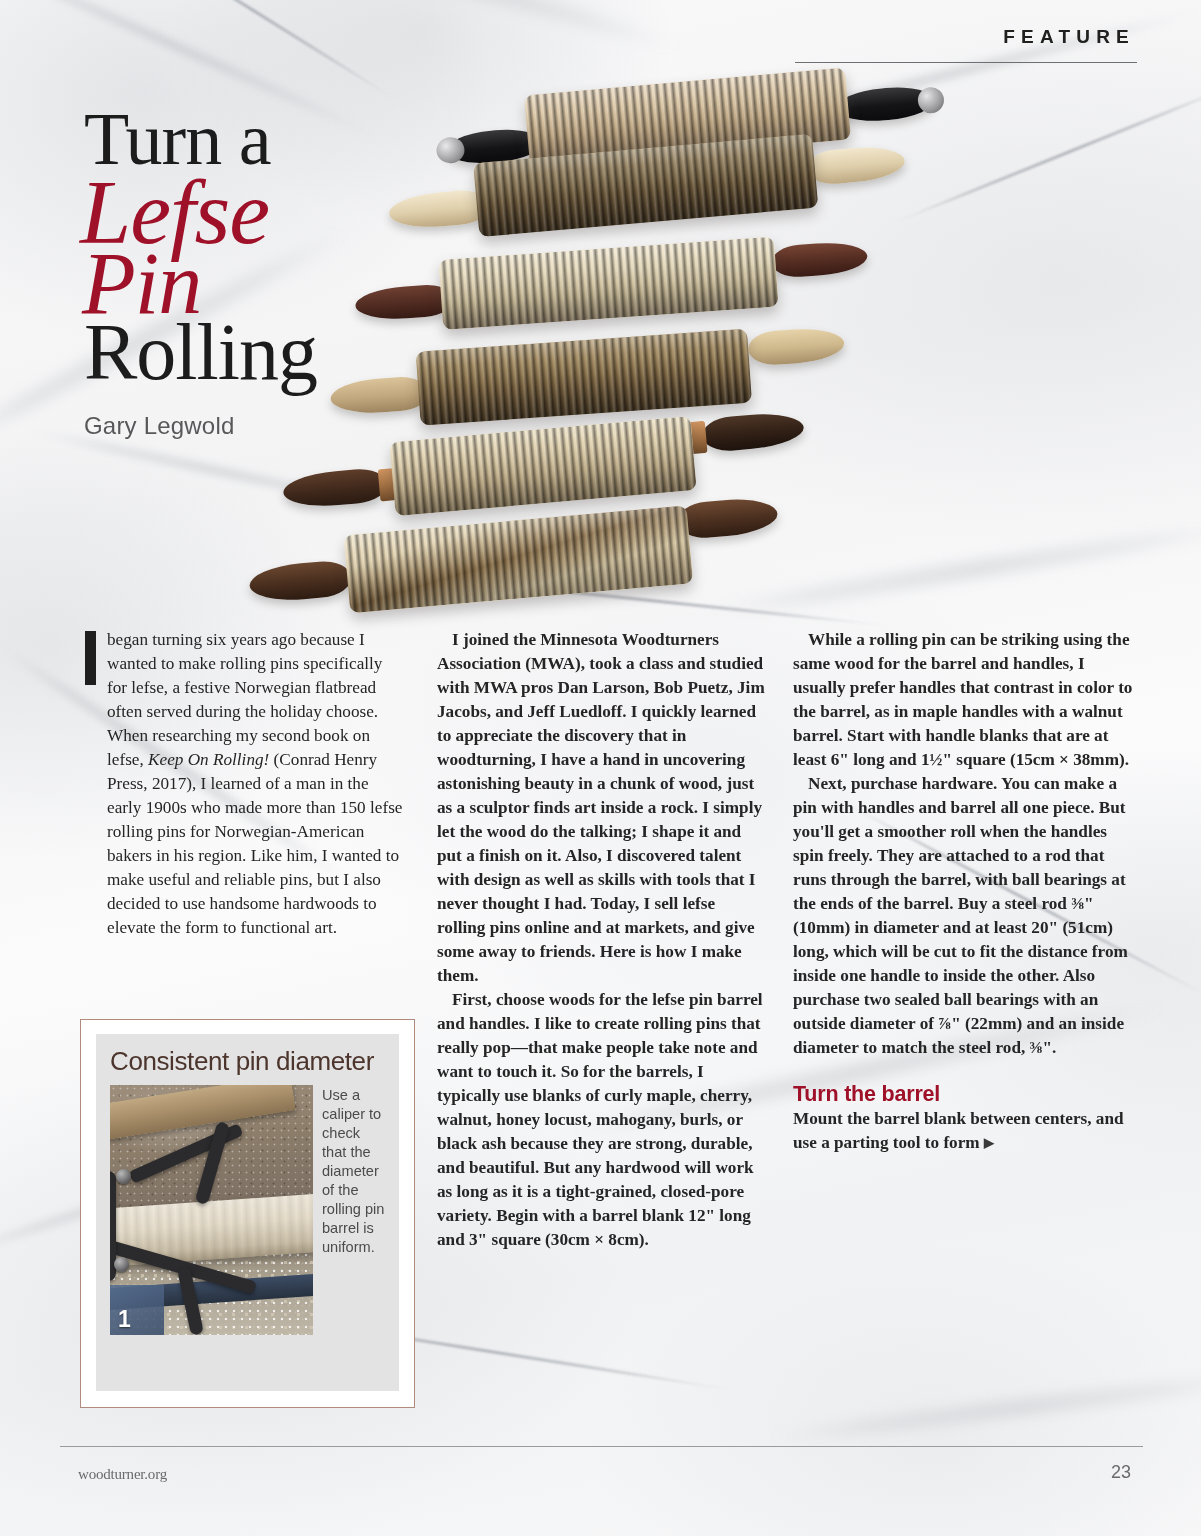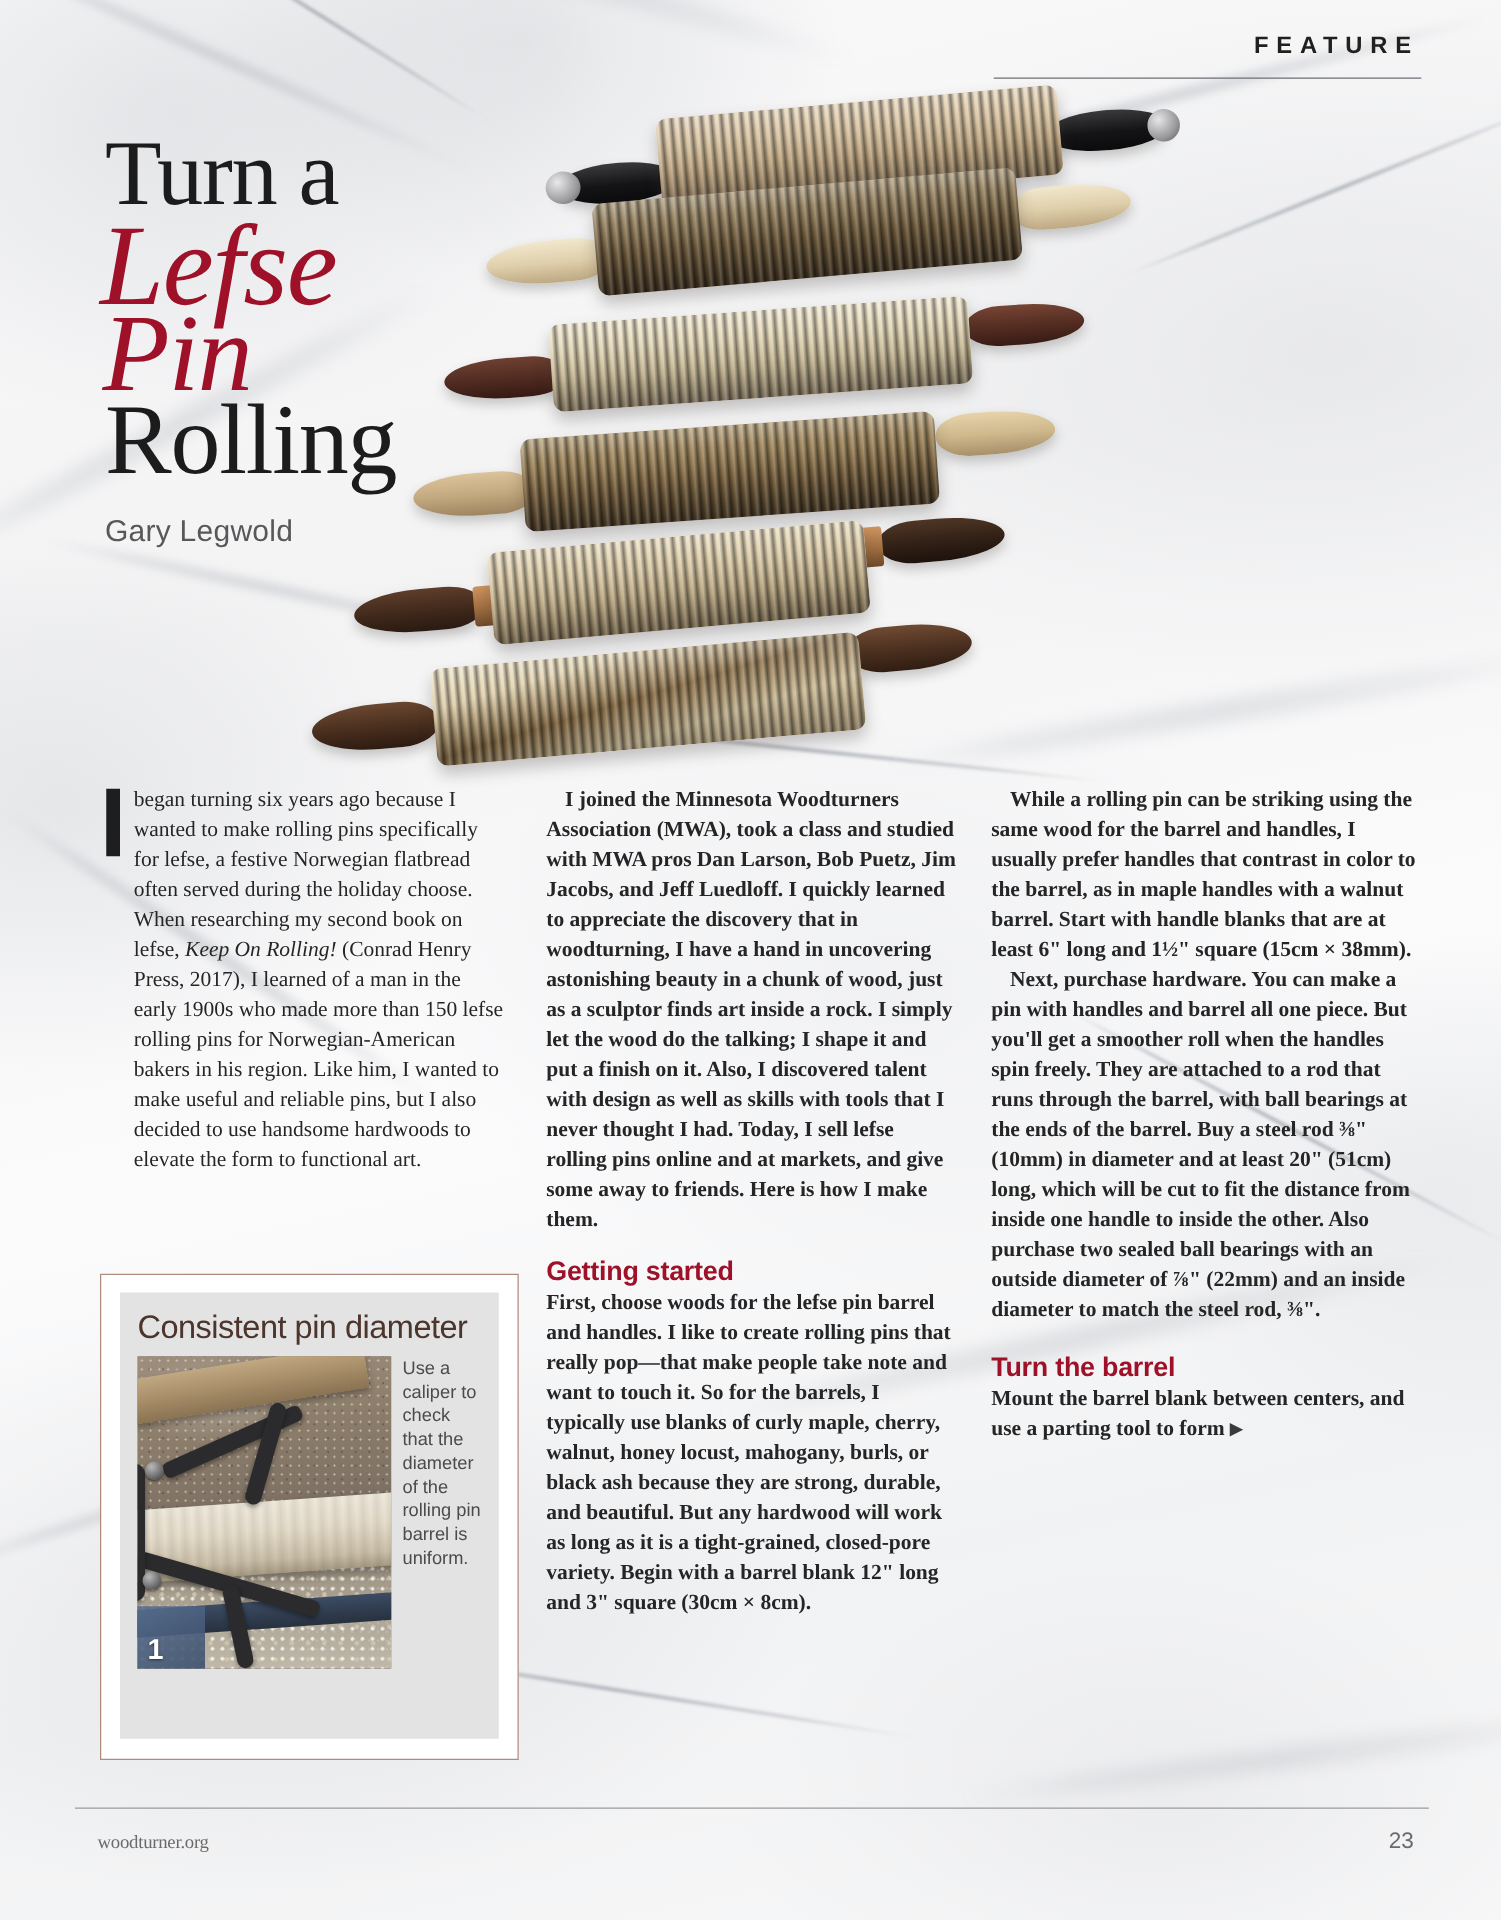--- a/index.html
+++ b/index.html
@@ -446,21 +446,20 @@
     <div class="dropcap-para">
       <span class="dropcap"></span>
       <span>began turning six years ago because I wanted to make rolling pins specifically for lefse, a festive Norwegian flatbread often served during the holiday choose. When researching my second book on lefse,</span>
       <em>Keep On Rolling!</em>
       <span>(Conrad Henry Press, 2017), I learned of a man in the early 1900s who made more than 150 lefse rolling pins for Norwegian-American bakers in his region. Like him, I wanted to make useful and reliable pins, but I also decided to use handsome hardwoods to elevate the form to functional art.</span>
     </div>
   </div>
 
   <div class="col col2">
     <p style="text-indent:15px;">I joined the Minnesota Woodturners Association (MWA), took a class and studied with MWA pros Dan Larson, Bob Puetz, Jim Jacobs, and Jeff Luedloff. I quickly learned to appreciate the discovery that in woodturning, I have a hand in uncovering astonishing beauty in a chunk of wood, just as a sculptor finds art inside a rock. I simply let the wood do the talking; I shape it and put a finish on it. Also, I discovered talent with design as well as skills with tools that I never thought I had. Today, I sell lefse rolling pins online and at markets, and give some away to friends. Here is how I make them.</p>
-    <div class="sub-red">Getting started</div>
     <p>First, choose woods for the lefse pin barrel and handles. I like to create rolling pins that really pop—that make people take note and want to touch it. So for the barrels, I typically use blanks of curly maple, cherry, walnut, honey locust, mahogany, burls, or black ash because they are strong, durable, and beautiful. But any hardwood will work as long as it is a tight-grained, closed-pore variety. Begin with a barrel blank 12" long and 3" square (30cm × 8cm).</p>
   </div>
 
   <div class="col col3">
     <p style="text-indent:15px;">While a rolling pin can be striking using the same wood for the barrel and handles, I usually prefer handles that contrast in color to the barrel, as in maple handles with a walnut barrel. Start with handle blanks that are at least 6" long and 1½" square (15cm × 38mm).</p>
     <p>Next, purchase hardware. You can make a pin with handles and barrel all one piece. But you'll get a smoother roll when the handles spin freely. They are attached to a rod that runs through the barrel, with ball bearings at the ends of the barrel. Buy a steel rod ⅜" (10mm) in diameter and at least 20" (51cm) long, which will be cut to fit the distance from inside one handle to inside the other. Also purchase two sealed ball bearings with an outside diameter of ⅞" (22mm) and an inside diameter to match the steel rod, ⅜".</p>
     <div class="sub-red tight">Turn the barrel</div>
     <p style="text-indent:0;">
       <span>Mount the barrel blank between centers, and use a parting tool to form</span>
       <span class="cont-arrow">▶</span>

